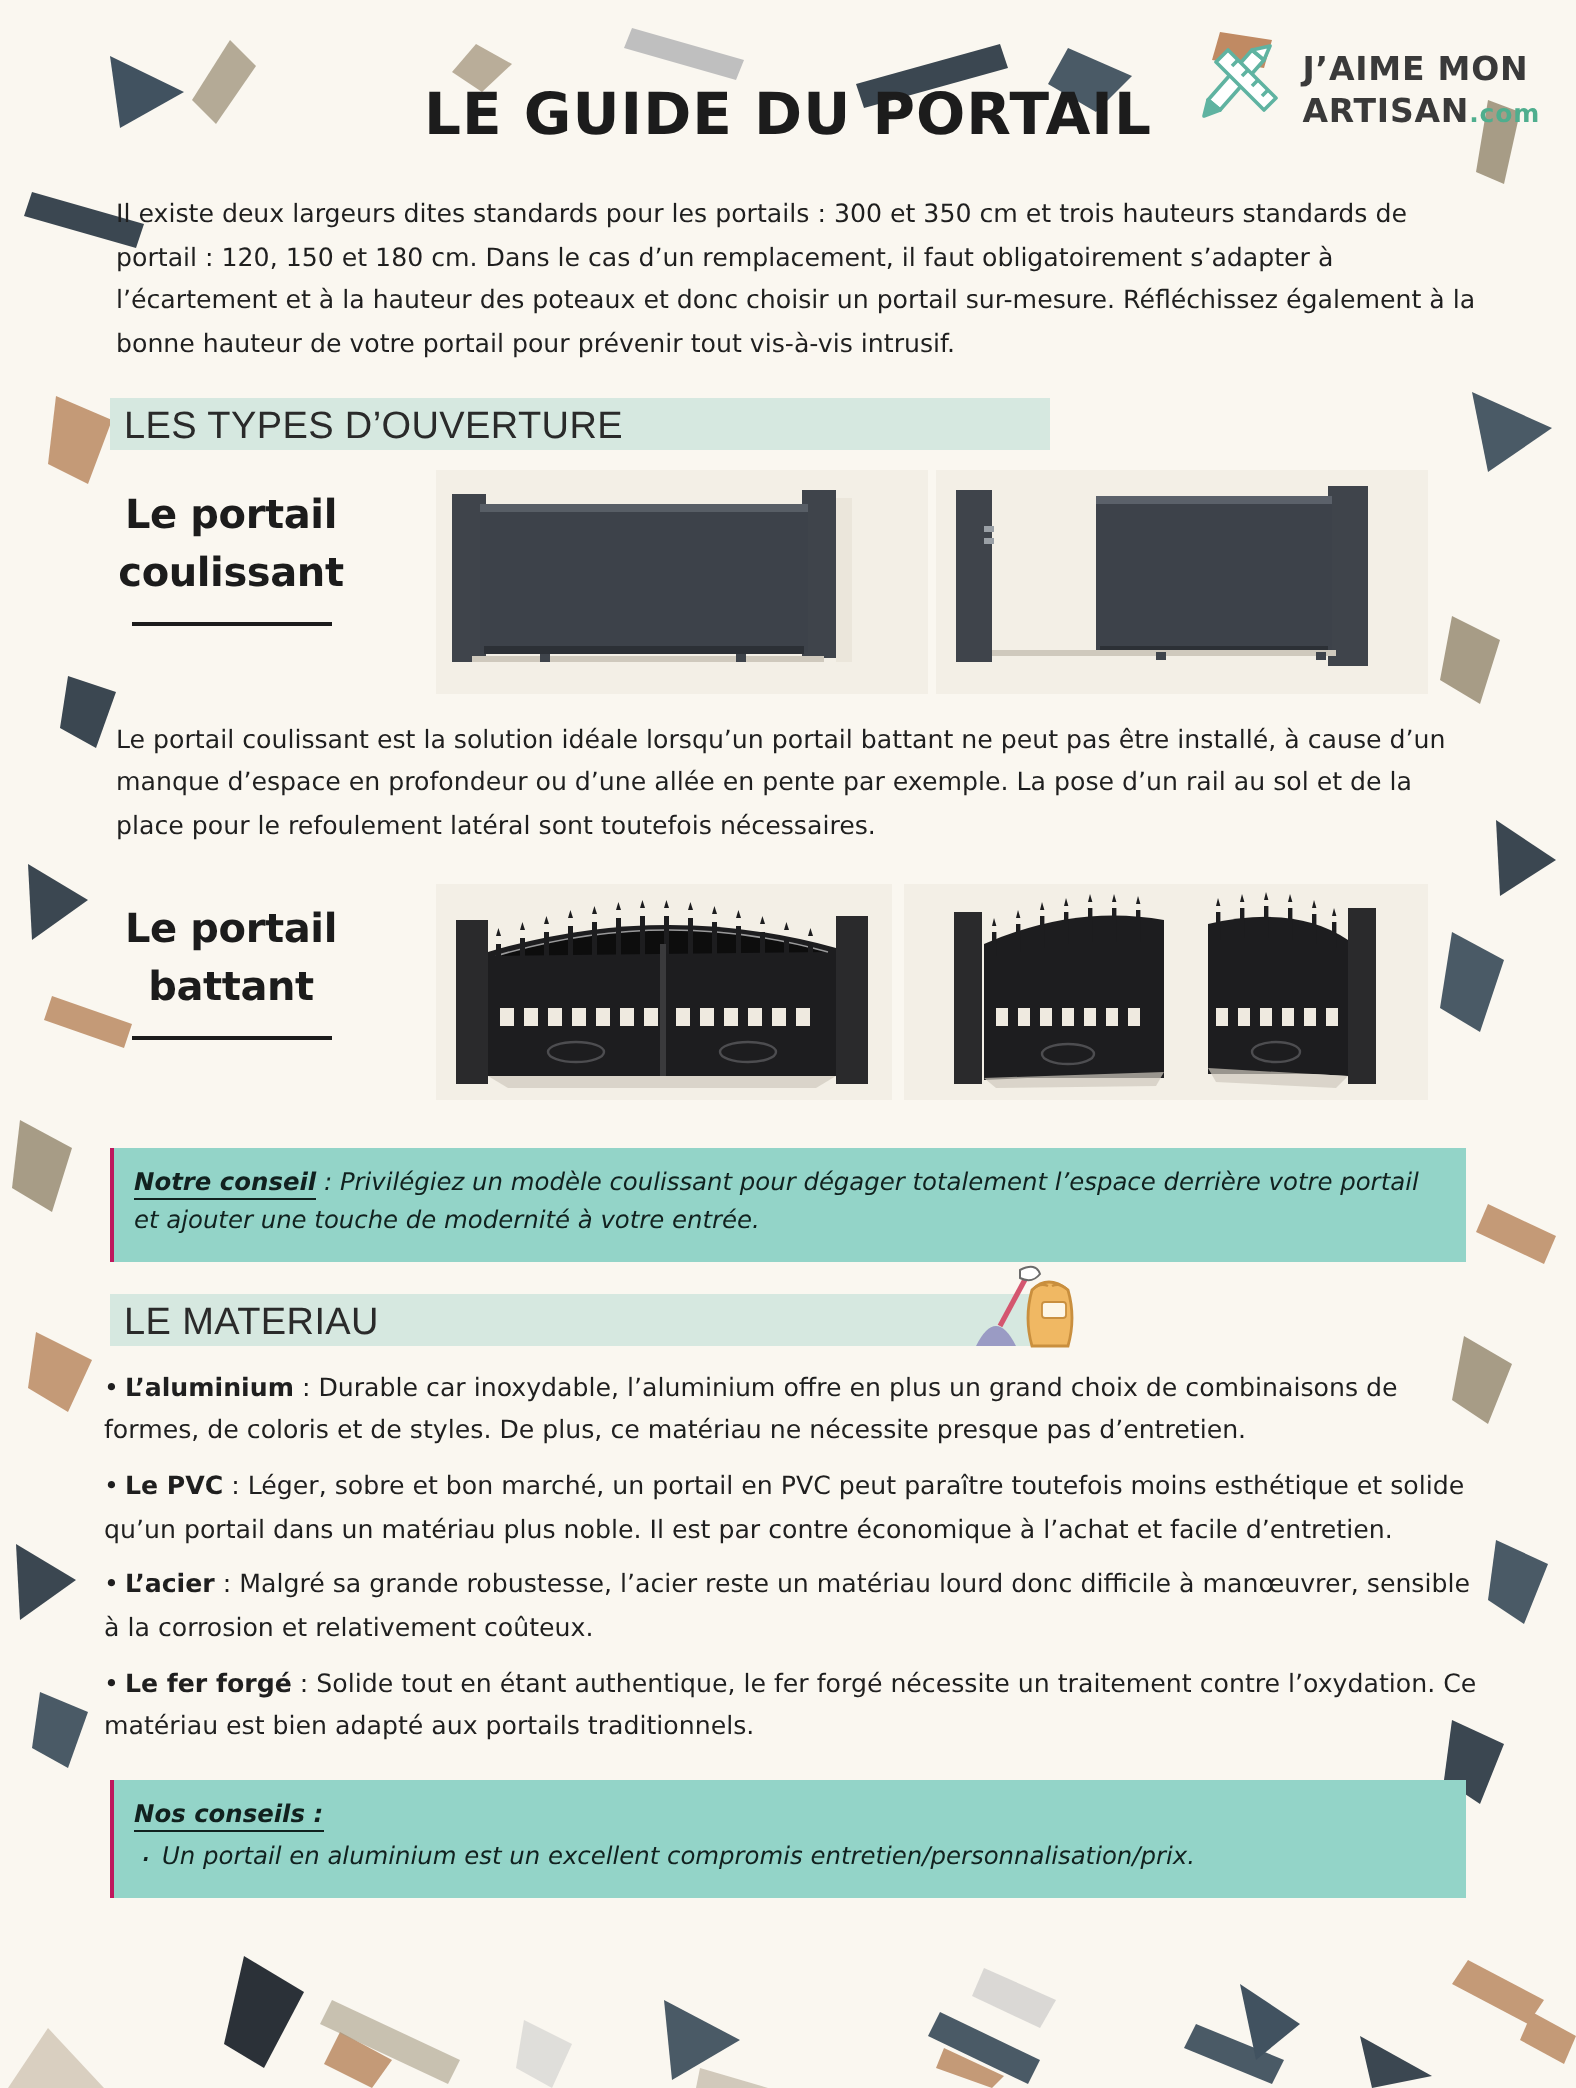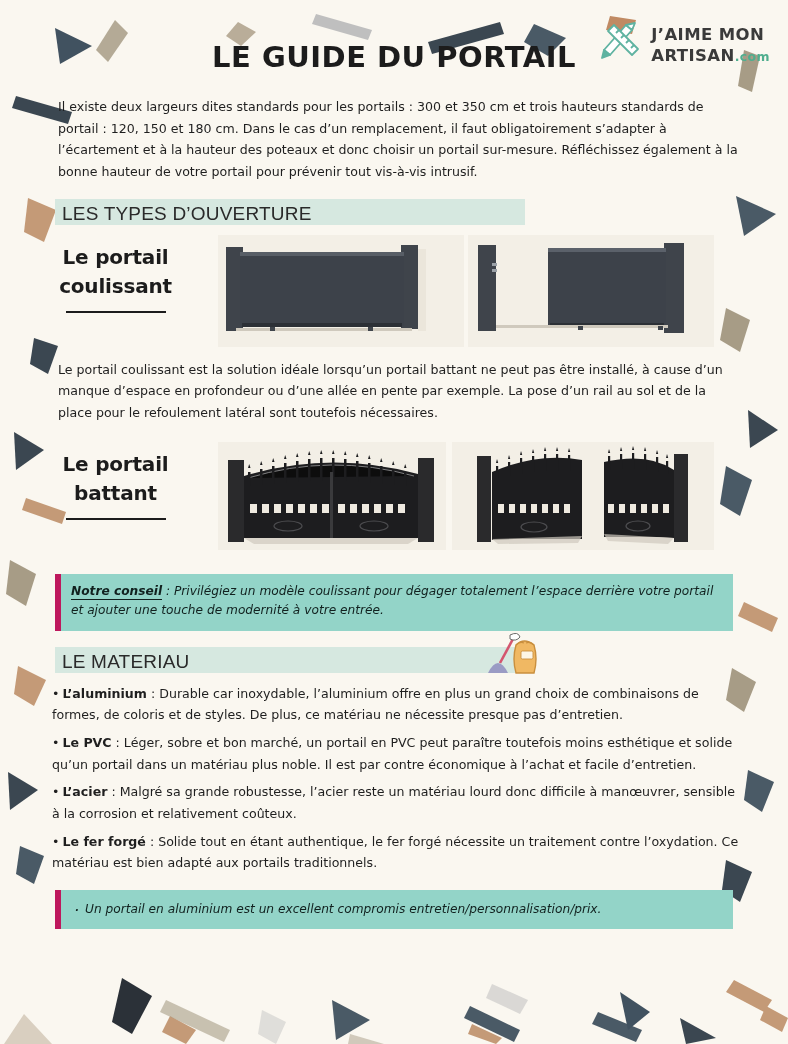--- a/index.html
+++ b/index.html
@@ -144,21 +144,21 @@
     margin: 8px 48px 0 58px;
     font-size: 12.6px;
     line-height: 1.72;
     color: #1f1f1f;
     font-family: "DejaVu Sans", sans-serif;
   }
   
   .tipbox {
     margin: 16px 55px 0 55px;
     background: #93d4c8;
-    border-left: 6px solid #be185d;
+    border-left: 2px solid #be185d;
     padding: 8px 10px 10px 10px;
     font-family: "DejaVu Sans", sans-serif;
     font-style: italic;
     font-size: 12.2px;
     line-height: 1.6;
     color: #11211f;
   }
   .tipbox b {
     font-style: italic;
     font-weight: bold;
@@ -492,20 +492,21 @@
         </li>
         <li>
           <span class="dot">•</span><b>L’acier</b><span> : </span><span>Malgré sa grande robustesse, l’acier reste un matériau lourd donc difficile à manœuvrer, sensible à la corrosion et relativement coûteux.</span>
         </li>
         <li>
           <span class="dot">•</span><b>Le fer forgé</b><span> : </span><span>Solide tout en étant authentique, le fer forgé nécessite un traitement contre l’oxydation. Ce matériau est bien adapté aux portails traditionnels.</span>
         </li>
       </ul>
 
       <div class="tipbox">
+        <span class="tip-line"><b>Nos conseils :</b></span>
         <ul>
           <li>Un portail en aluminium est un excellent compromis entretien/personnalisation/prix.</li>
 
         </ul>
       </div>
     </div>
 
   </div>
 </div>
 

